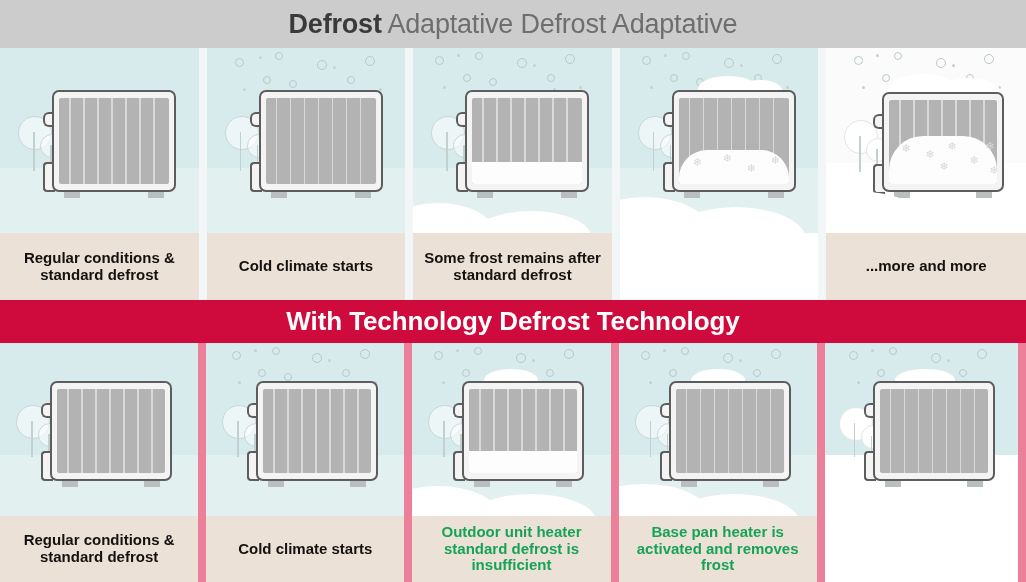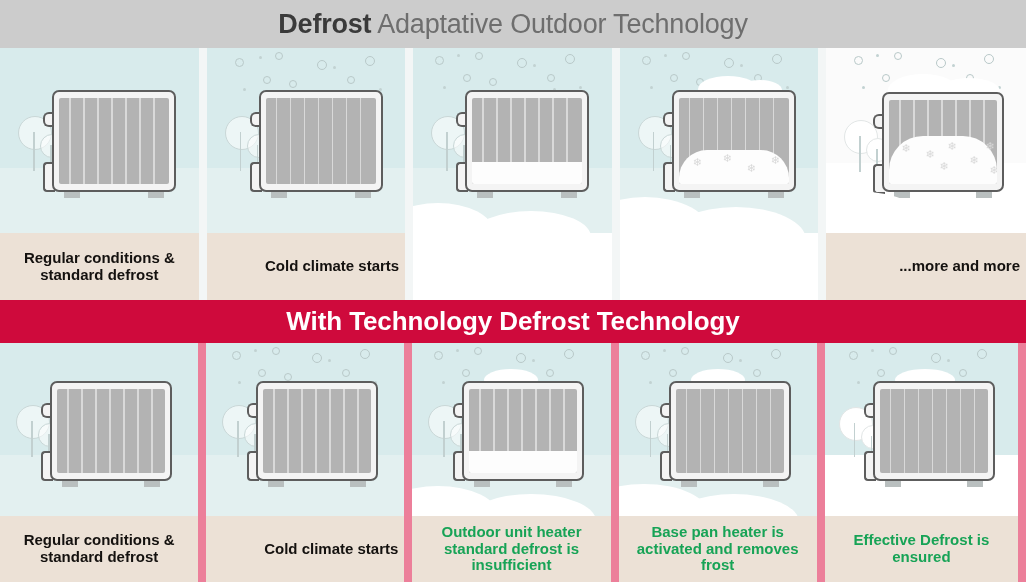--- a/index.html
+++ b/index.html
@@ -45,21 +45,21 @@
 
   
   .scene{position:relative;overflow:hidden;background:#d8ebec;}
   #row-top .scene{height:185px;}
   #row-bottom .scene{height:173px;}
   .scene.white{background:#fbfbfb;}
 
   
   .caption{
     flex:1;background:#ece1d6;display:flex;align-items:center;
-    justify-content:flex-end;text-align:center;padding:4px 6px;box-sizing:border-box;
+    justify-content:center;text-align:center;padding:4px 6px;box-sizing:border-box;
   }
   .caption .ctext{
     font-size:15px;font-weight:bold;line-height:1.12;color:#14110f;
   }
   .caption.green .ctext{color:#17a356;}
   .caption.one .ctext{font-size:15px;}
 
   
   .horizon{
     position:absolute;left:0;right:0;height:1px;background:#b3c3c4;
@@ -100,21 +100,21 @@
   .frostband{position:absolute;background:#fdfdfd;}
   .sflake{position:absolute;color:#d8d8d8;font-size:11px;line-height:1;}
   .topcap{position:absolute;background:#ffffff;border-radius:50%;}
 </style>
 </head>
 <body>
 
 <div id="page">
 
   <div id="header-without" class="band">
-    <div class="t"><span class="strong">Defrost</span><span class="light"> Adaptative Outdoor Technology</span></div>
+    <div class="t"><span class="strong">Defrost</span><span class="light"> Adaptative Defrost Adaptative</span></div>
   </div>
 
   <div class="row" id="row-top">
 
     <div class="panel w">
       <div class="scene">
         <div class="horizon" style="top:120px;"></div>
         <div class="ground" style="height:65px;"></div>
         <div class="tree" style="left:18px;top:68px;width:45px;height:55px;">
           <div class="crown" style="left:0;top:0;width:32px;height:32px;"></div>
@@ -239,20 +239,23 @@
               <div class="fin" style="left:80px;"></div>
             <div class="fin" style="left:94px;"></div>
             <div class="frostband" style="left:0;right:0;bottom:0;height:22px;"></div>
           </div>
           <div class="leg" style="left:12px;"></div>
           <div class="leg" style="right:12px;"></div>
         </div>
         <div class="drift" style="left:-30px;bottom:-26px;width:110px;height:56px;"></div>
         <div class="drift" style="left:58px;bottom:-30px;width:120px;height:52px;"></div>
       </div>
+      <div class="caption">
+        <div class="ctext">Some frost remains after standard defrost</div>
+      </div>
     </div>
 
     <div class="divider"></div>
 
     <div class="panel w">
       <div class="scene">
         <div class="horizon" style="top:120px;"></div>
         <div class="ground" style="height:65px;"></div>
         <div class="snowflakes">
           <div class="flake" style="left:22px;top:8px;width:7px;height:7px;"></div>
@@ -611,21 +614,18 @@
               <div class="fin" style="left:52px;"></div>
             <div class="fin" style="left:66px;"></div>
               <div class="fin" style="left:80px;"></div>
             <div class="fin" style="left:94px;"></div>
           </div>
           <div class="leg" style="left:12px;"></div>
           <div class="leg" style="right:12px;"></div>
         </div>
         <div class="drift" style="left:-40px;bottom:-30px;width:130px;height:60px;"></div>
       </div>
-      <div class="caption green">
-        <div class="ctext">Effective Defrost is ensured</div>
-      </div>
     </div>
 
     <div class="edge"></div>
   </div>
 
 </div>
 
 </body></html>

